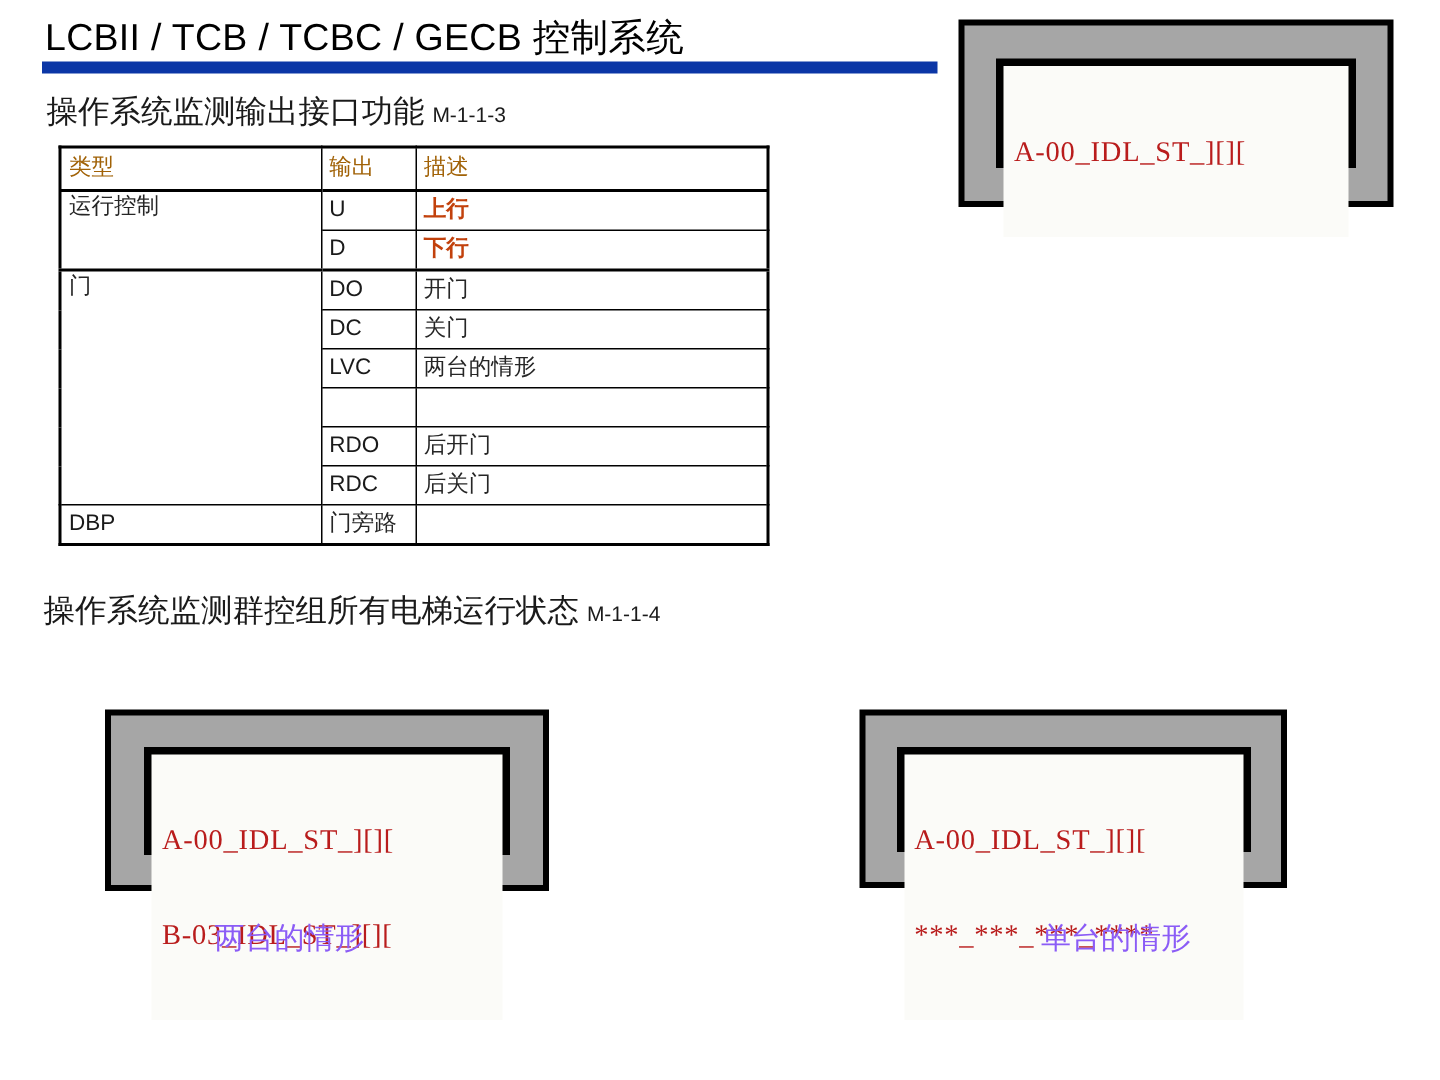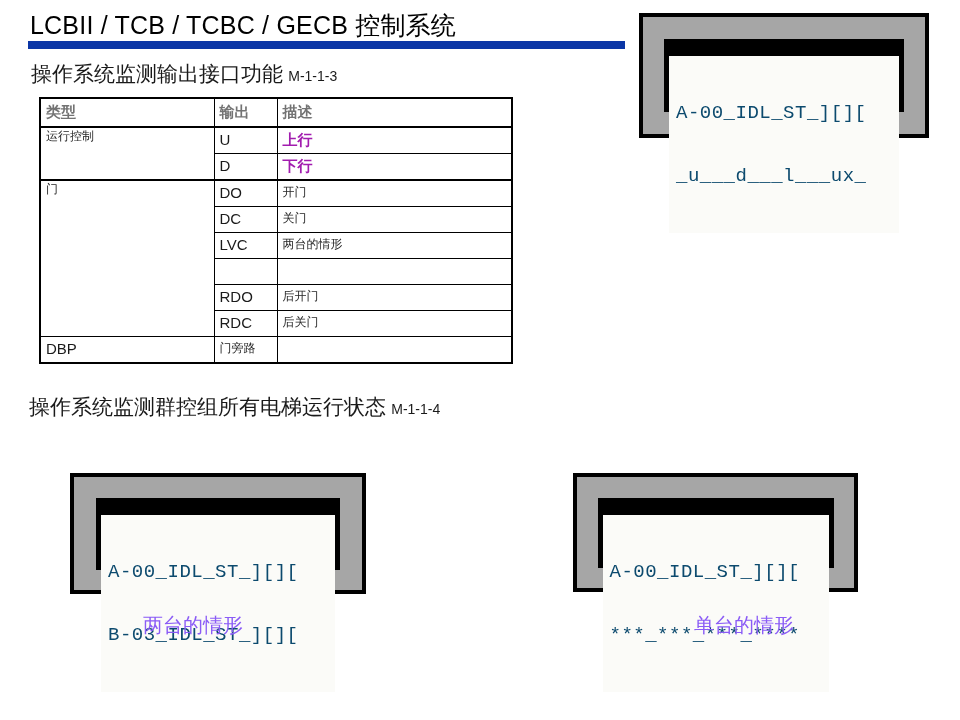--- a/index.html
+++ b/index.html
@@ -68,43 +68,43 @@
   table.io-table col.c-type { width: 174px; }
   table.io-table col.c-out  { width: 63px;  }
   table.io-table col.c-desc { width: 235px; }
 
   table.io-table th,
   table.io-table td {
     border: 1px solid #000000;
     padding: 1px 4px 2px 5px;
     height: 22px;
     vertical-align: middle;
-    font-size: 12px;
+    font-size: 15px;
     line-height: 1.1;
     color: #262626;
     text-align: left;
   }
   table.io-table thead th {
-    font-weight: bold;
-    color: #737373;
+    font-weight: normal;
+    color: #a16207;
     font-size: 15px;
     height: 24px;
     border-bottom: 2px solid #000000;
   }
   table.io-table td.type-cell {
     vertical-align: top;
     padding-top: 2px;
   }
   table.io-table td.out-cell {
     font-size: 15px;
     color: #1a1a1a;
   }
   table.io-table td.desc-strong {
     font-weight: bold;
-    color: #a21caf;
+    color: #c2410c;
     font-size: 15px;
   }
   table.io-table tr.separator-row td {
     border-top-width: 2px;
   }
 
   
   .lcd {
     position: absolute;
     background: #000000;
@@ -122,27 +122,26 @@
   }
   .lcd-screen-frame {
     background: #000000;
     padding: 5px;
     box-sizing: border-box;
   }
   .lcd-screen {
     background: #fbfbf8;
     box-sizing: border-box;
     padding: 5px 7px 4px 7px;
-    font-family: Liberation Mono, monospace;
+    font-family: Liberation Serif, serif;
     font-size: 19px;
     line-height: 21px;
     letter-spacing: 0.5px;
-    color: #0c4a6e;
+    color: #b91c1c;
     white-space: pre;
-    margin-top: 12px;
   }
   .lcd-line {
     display: block;
     text-decoration: none;
   }
 
   
   #lcd-top-right {
     left: 639px; top: 13px; width: 290px; height: 125px;
   }
@@ -235,21 +234,20 @@
         </tr>
       </tbody>
   </table>
 </div>
 
 <div class="lcd" id="lcd-top-right">
   <div class="lcd-bezel">
     <div class="lcd-screen-frame">
       <div class="lcd-screen">
         <span class="lcd-line">A-00_IDL_ST_][][</span>
-        <span class="lcd-line">_u___d___l___ux_</span>
       </div>
     </div>
   </div>
 </div>
 
 <div class="section-heading" id="heading-2">
   <span>操作系统监测群控组所有电梯运行状态</span>
   <span class="heading-code">M-1-1-4</span>
 </div>
 

